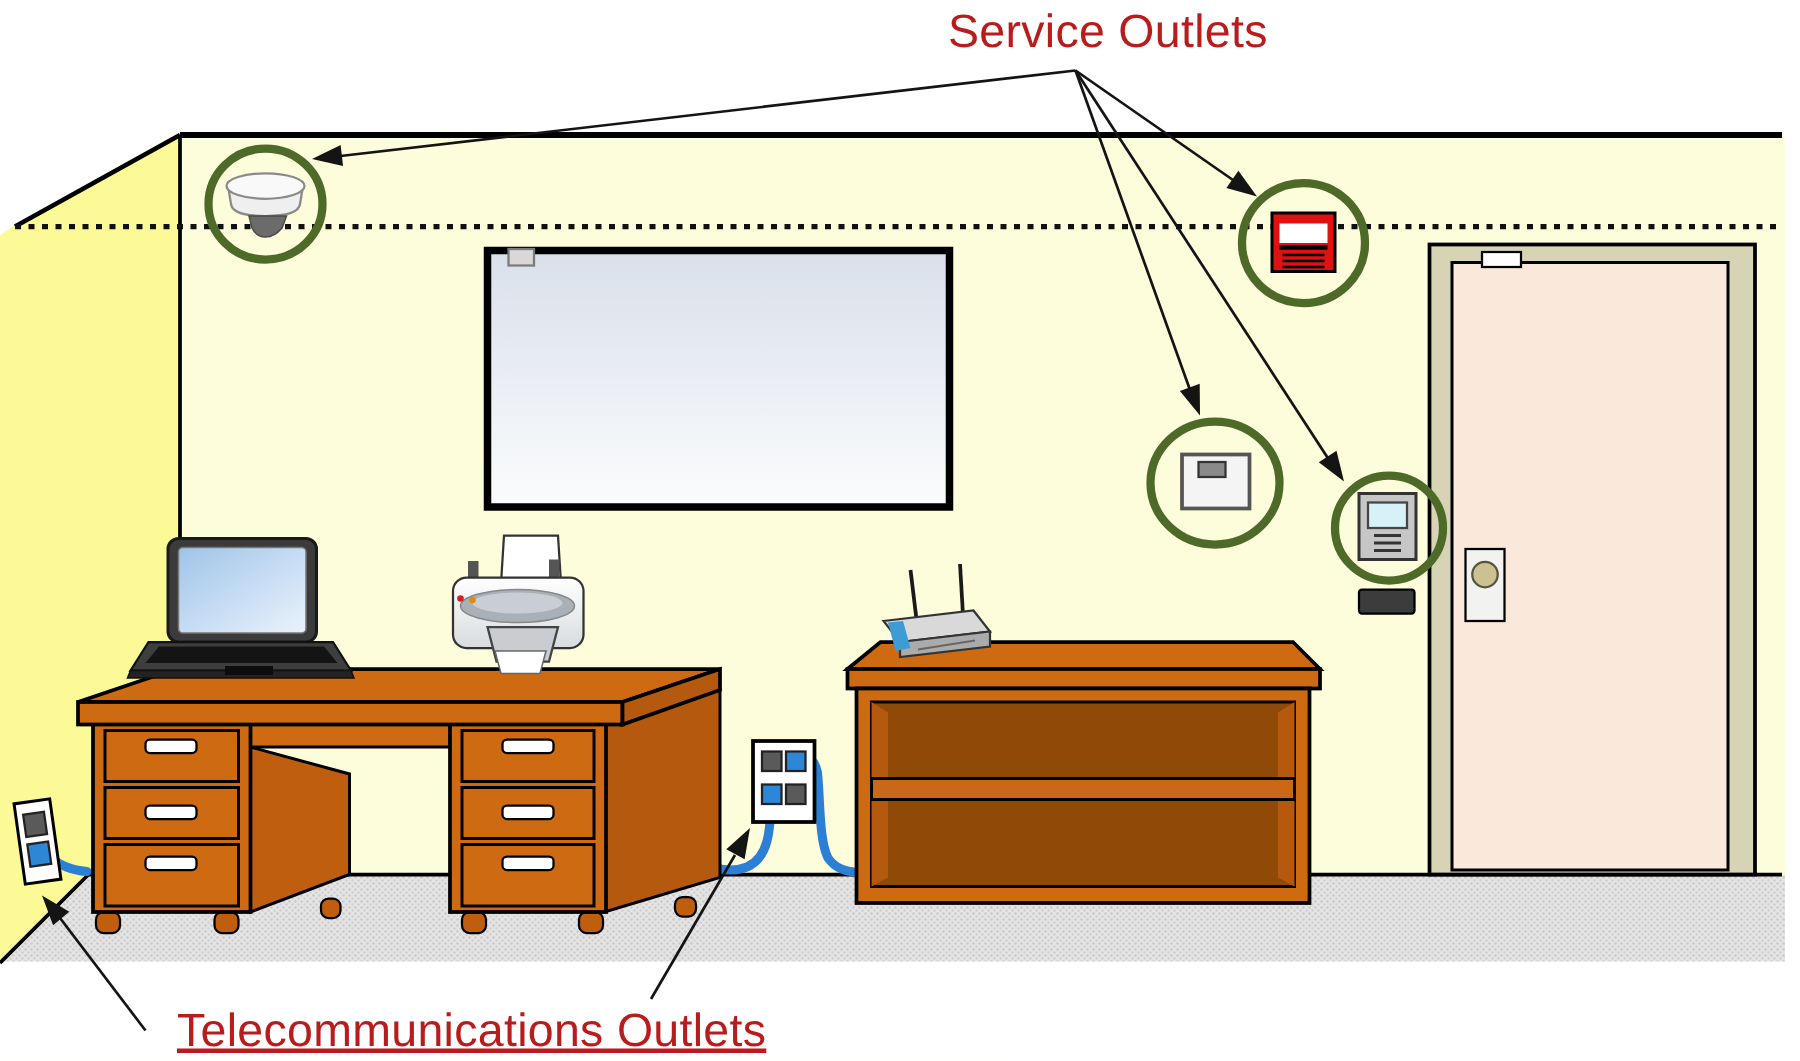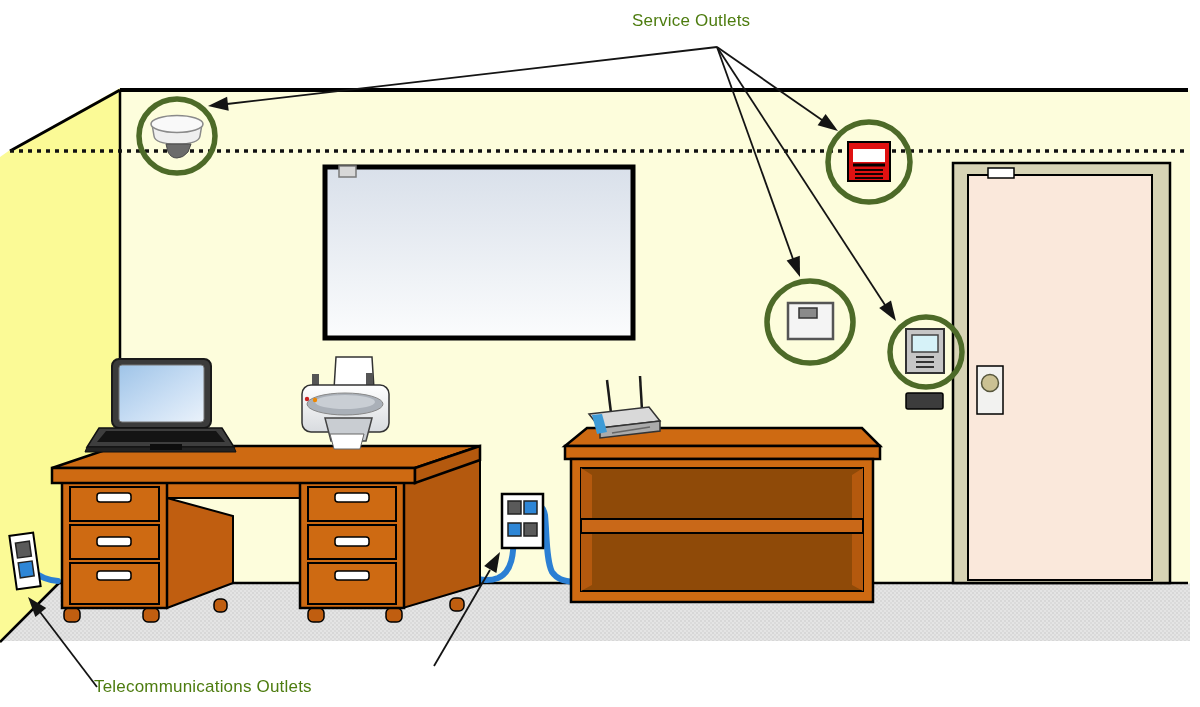--- a/index.html
+++ b/index.html
@@ -2,25 +2,25 @@
 <html style="--wall-main: #FDFDDC; --wall-side: #FBFA96; --floor-base: #E4E4E4; --floor-dot: #C8C8C8; --highlight-green: #4D6A28; --desk-wood: #CE6A12; --desk-wood-dark: #B4590E; --desk-wood-side: #C05E10; --cabinet-interior: #8F4A08; --cabinet-shelf: #C96818; --door-frame: #D7D3B5; --door-panel: #FAE8DB; --alarm-red: #E01111; --cable-blue: #2B7FD4; --outlet-port-blue: #2E86D6; --outlet-port-gray: #5A5A5A; --whiteboard-top: #D9E0EA; --whiteboard-bottom: #FBFCFD; --outline: #000000; --label-text: #1A1A1A;"><head>
 <meta charset="utf-8">
 <style>
   html,body{margin:0;padding:0;background:#ffffff;}
   .stage{
     position:relative;width:1200px;height:707px;background:#ffffff;overflow:hidden;
     font-family:"Liberation Sans","DejaVu Sans",sans-serif;
   }
   .stage svg{position:absolute;left:0;top:0;}
   .diagram-label{
-    position:absolute;color:#4d7c0f;font-size:17px;line-height:27px;white-space:nowrap;
+    position:absolute;color:#b91c1c;font-size:31px;line-height:27px;white-space:nowrap;
     letter-spacing:0.2px;
   }
   #label-service{left:632px;top:7px;}
-  #label-telecom{left:94px;top:673px;}
+  #label-telecom{left:118px;top:673px;text-decoration:underline;}
 
   
   .f-wall-main{fill:var(--wall-main,#FDFDDC);}
   .f-wall-side{fill:var(--wall-side,#FBFA96);}
   .f-floor{fill:var(--floor-base,#E4E4E4);}
   .f-wood{fill:var(--desk-wood,#CE6A12);}
   .f-wood-dark{fill:var(--desk-wood-dark,#B4590E);}
   .f-wood-side{fill:var(--desk-wood-side,#C05E10);}
   .f-interior{fill:var(--cabinet-interior,#8F4A08);}
   .f-shelf{fill:var(--cabinet-shelf,#C96818);}

